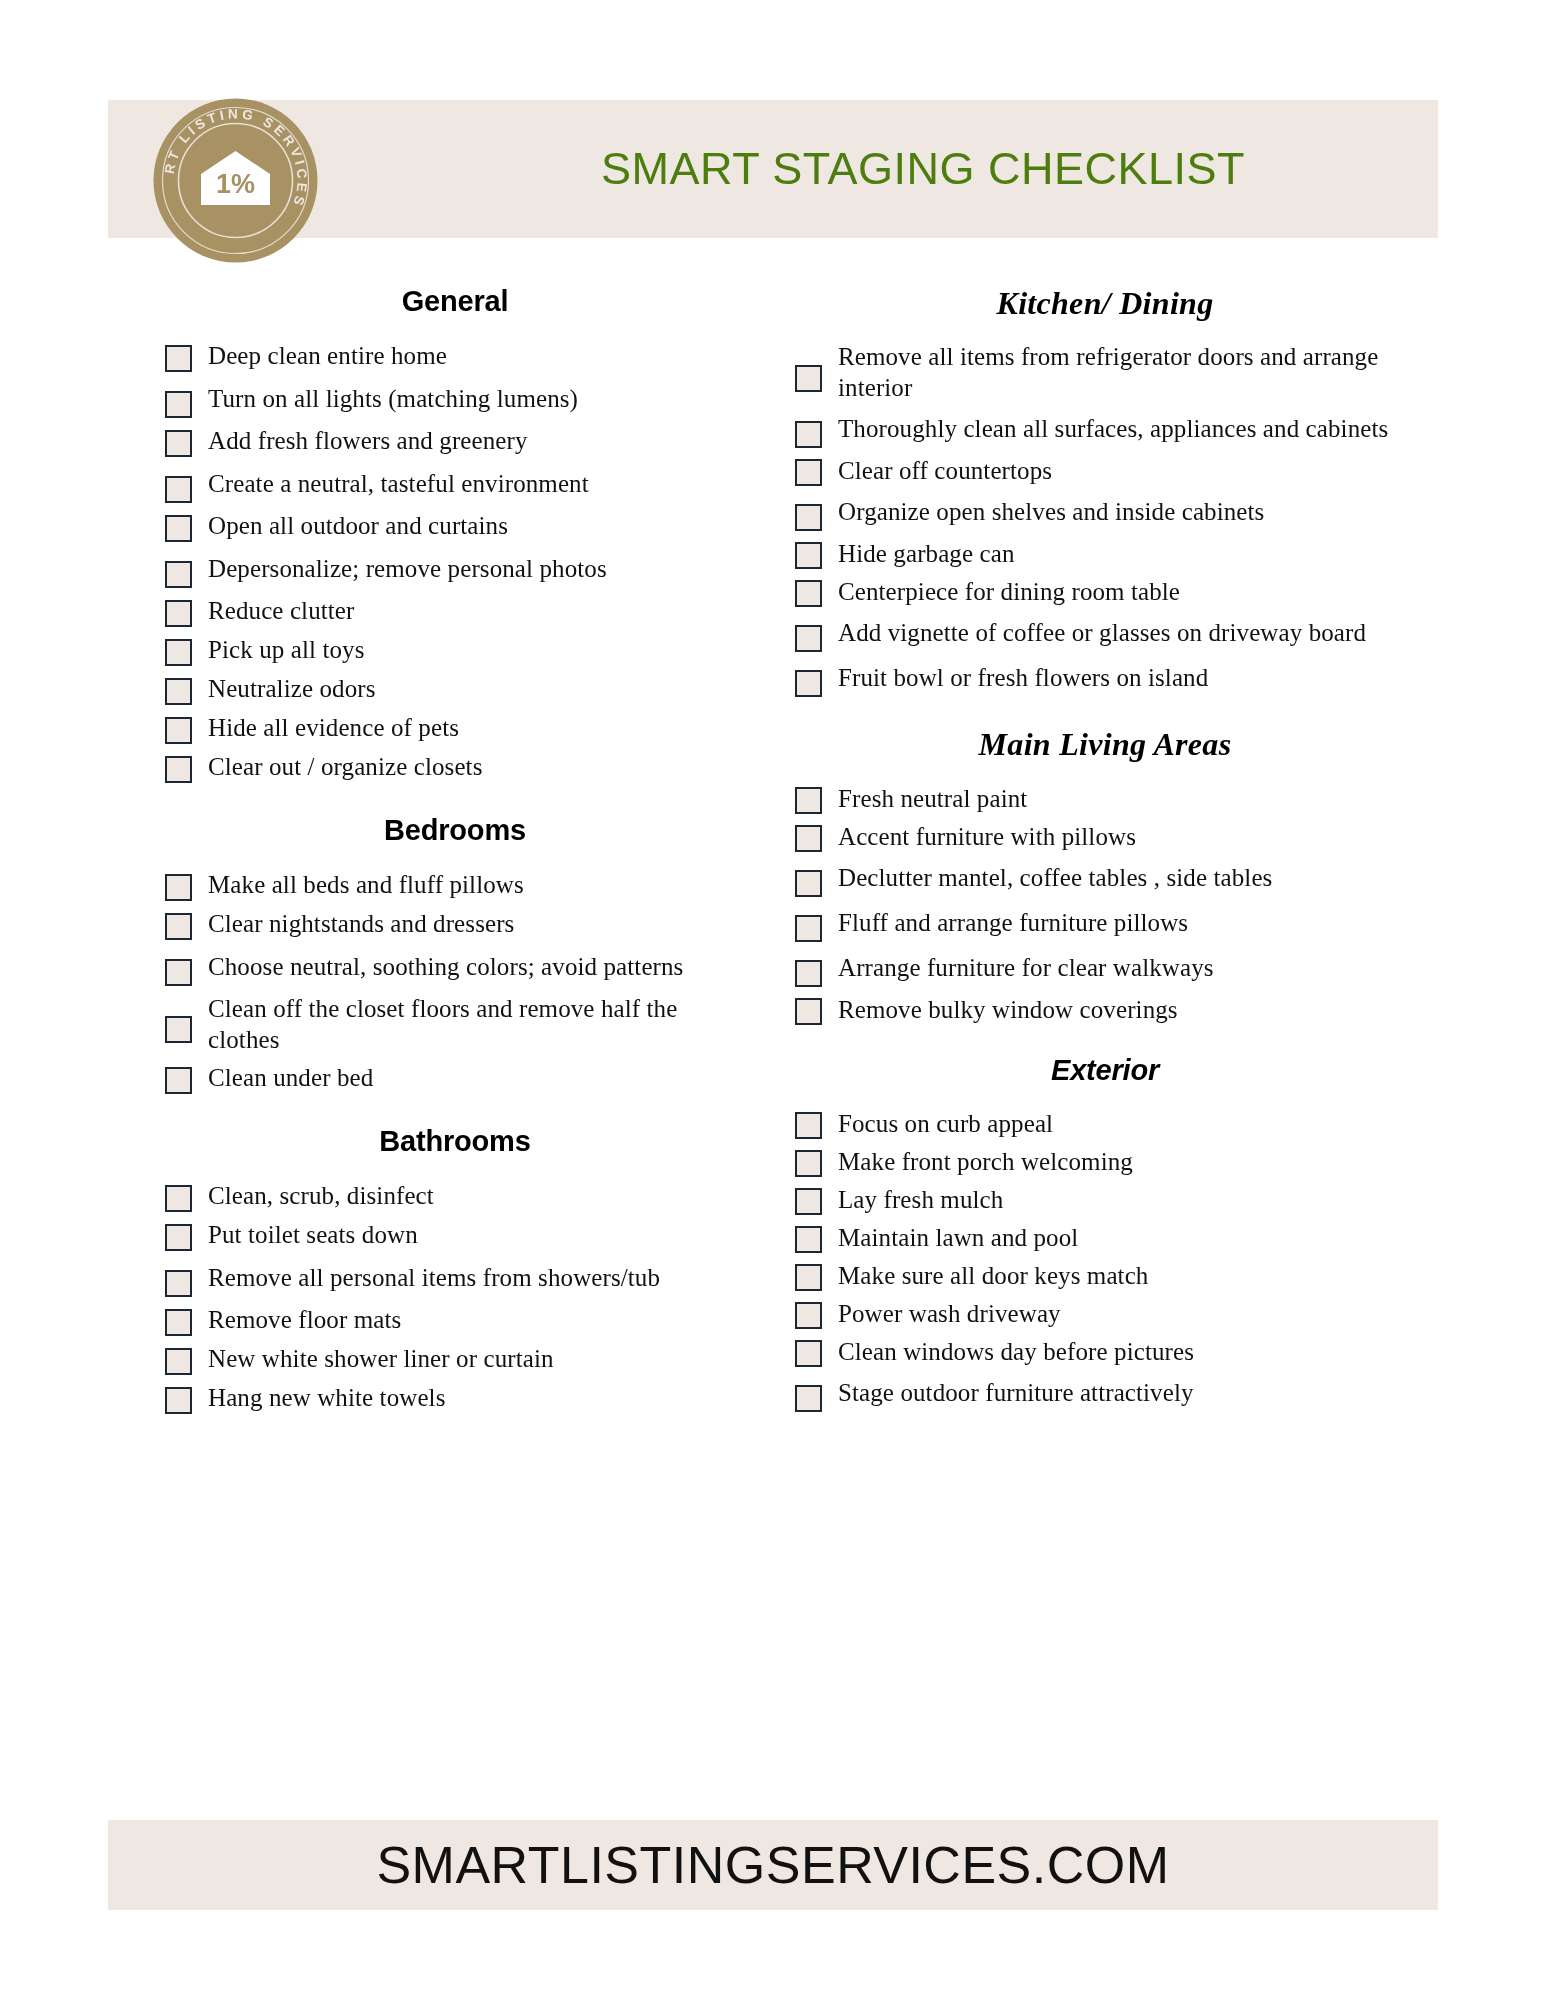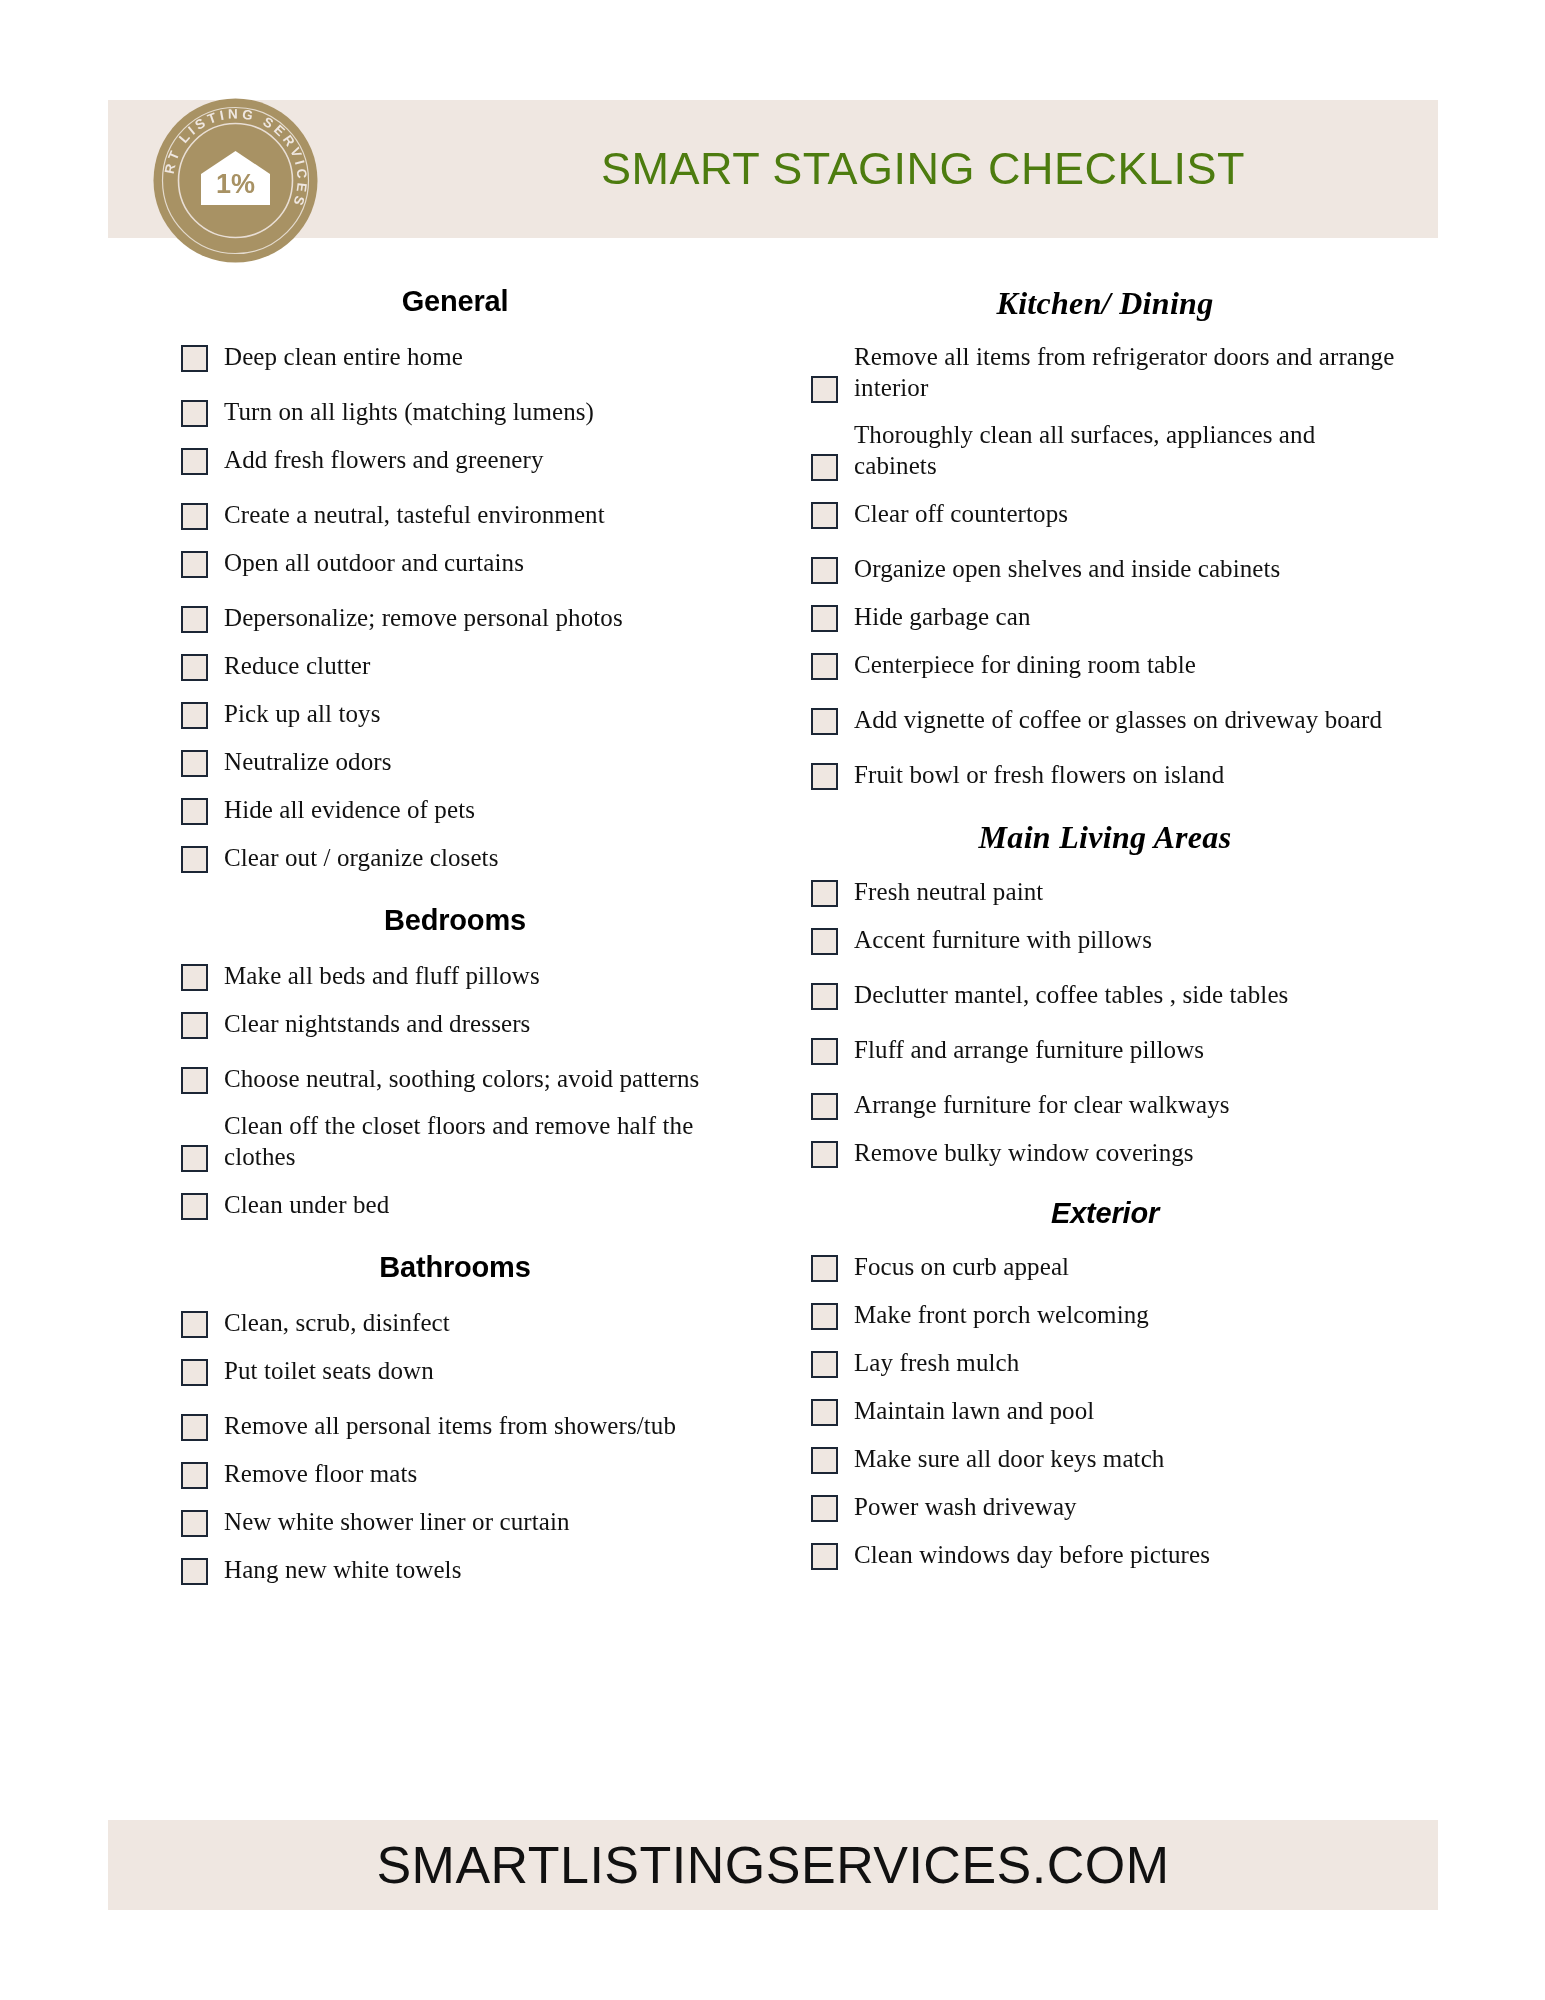--- a/index.html
+++ b/index.html
@@ -77,22 +77,22 @@
   .section-title.serif {
     font-family: "Liberation Serif", serif;
     font-size: 32px;
     letter-spacing: 0.3px;
   }
 
   .items { margin: 0; padding: 0; list-style: none; }
 
   .item {
     display: flex;
-    align-items: flex-end;
-    margin: 16px;
+    align-items: center;
+    margin: 0;
     padding: 0;
   }
   .checkbox {
     flex: 0 0 auto;
     width: 27px;
     height: 27px;
     border: 2px solid #1c2635;
     background: #efe7e1;
     box-sizing: border-box;
     margin-right: 16px;
@@ -360,19 +360,23 @@
           <span class="item-label">Make sure all door keys match</span>
         </li>
         <li class="item">
           <span class="checkbox"></span>
           <span class="item-label">Power wash driveway</span>
         </li>
         <li class="item">
           <span class="checkbox"></span>
           <span class="item-label">Clean windows day before pictures</span>
         </li>
+        <li class="item two-line">
+          <span class="checkbox"></span>
+          <span class="item-label">Stage outdoor furniture attractively</span>
+        </li>
       </ul>
     </div>
   </div>
 
 <div class="footer-band">
   <span class="footer-text">SMARTLISTINGSERVICES.COM</span>
 </div>
 
 </body></html>

